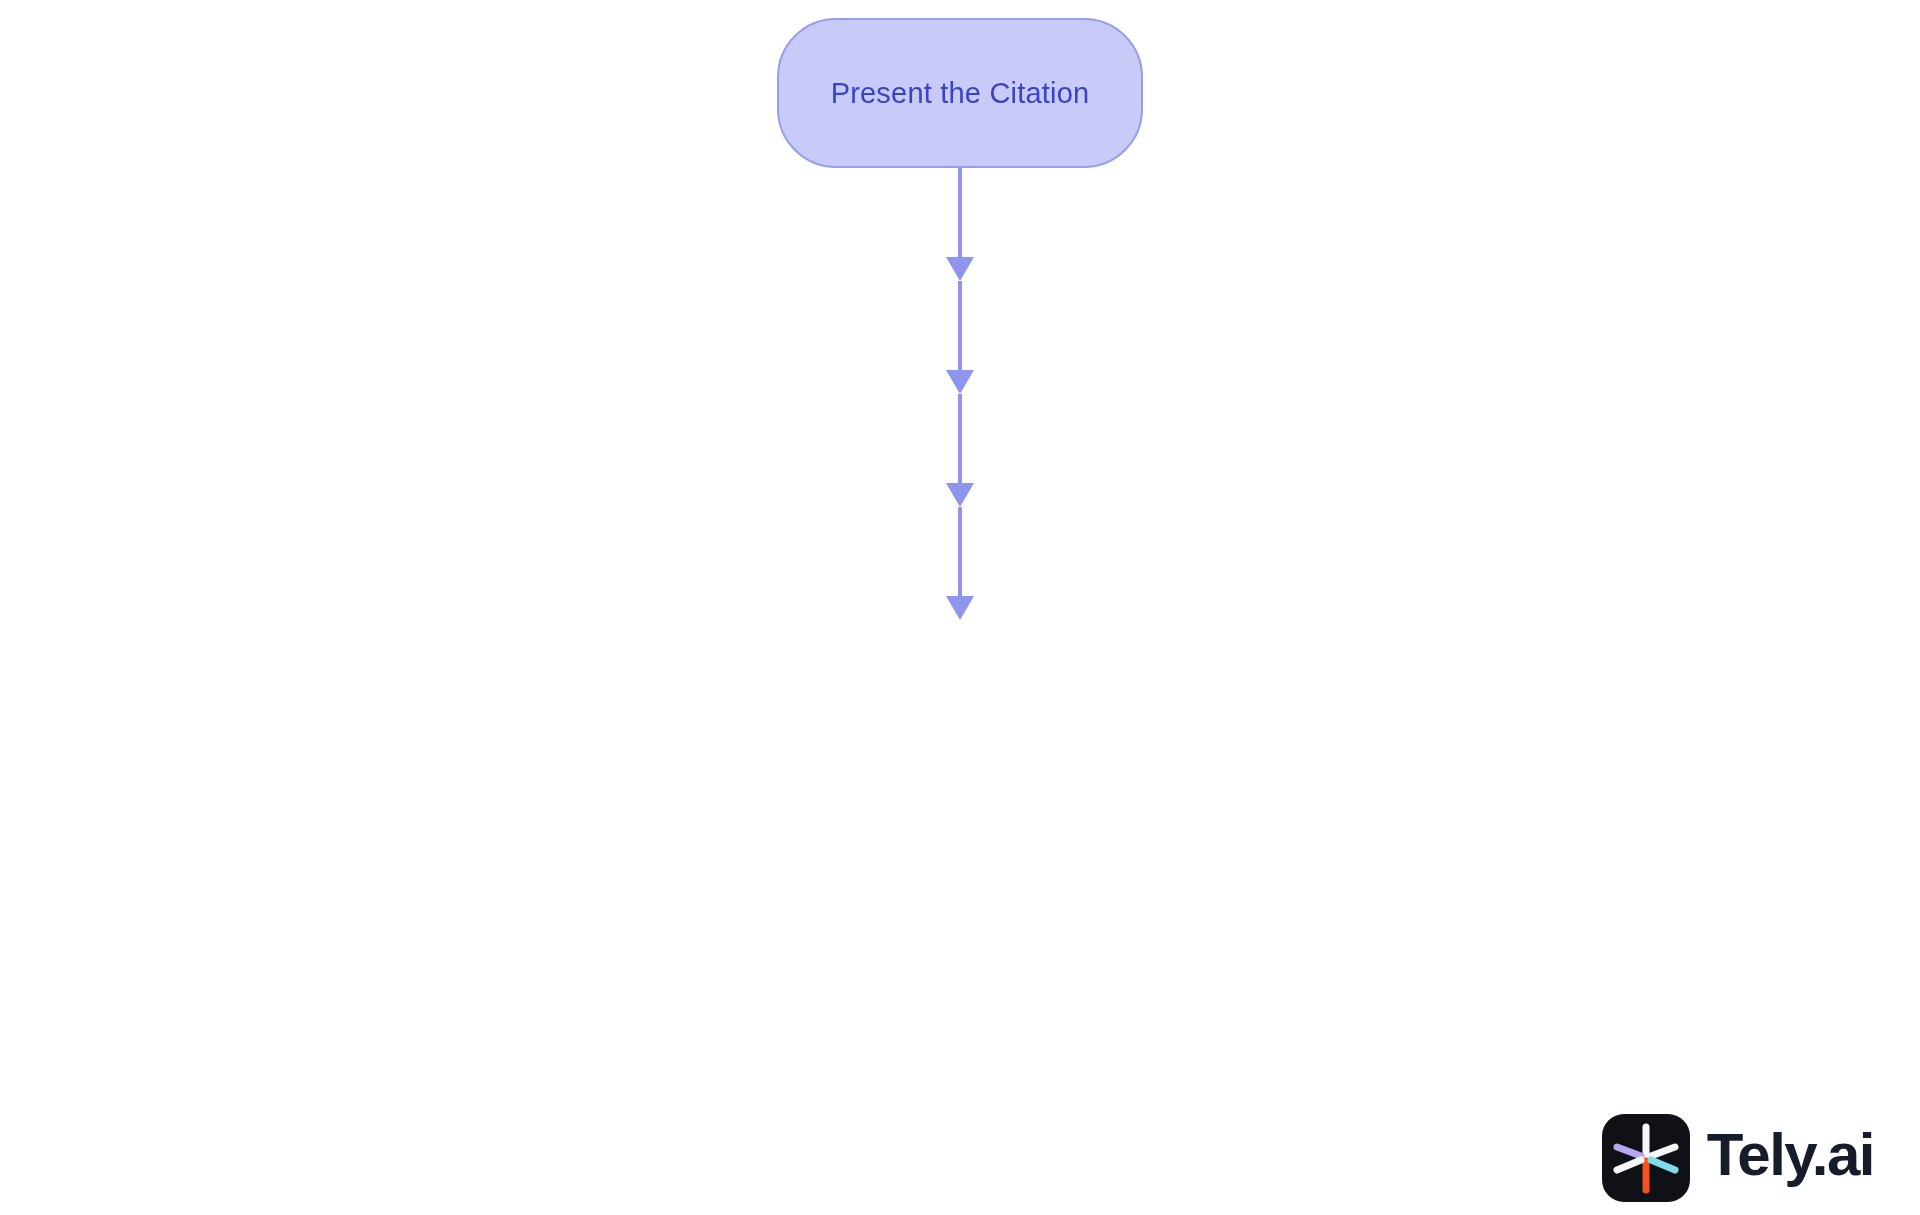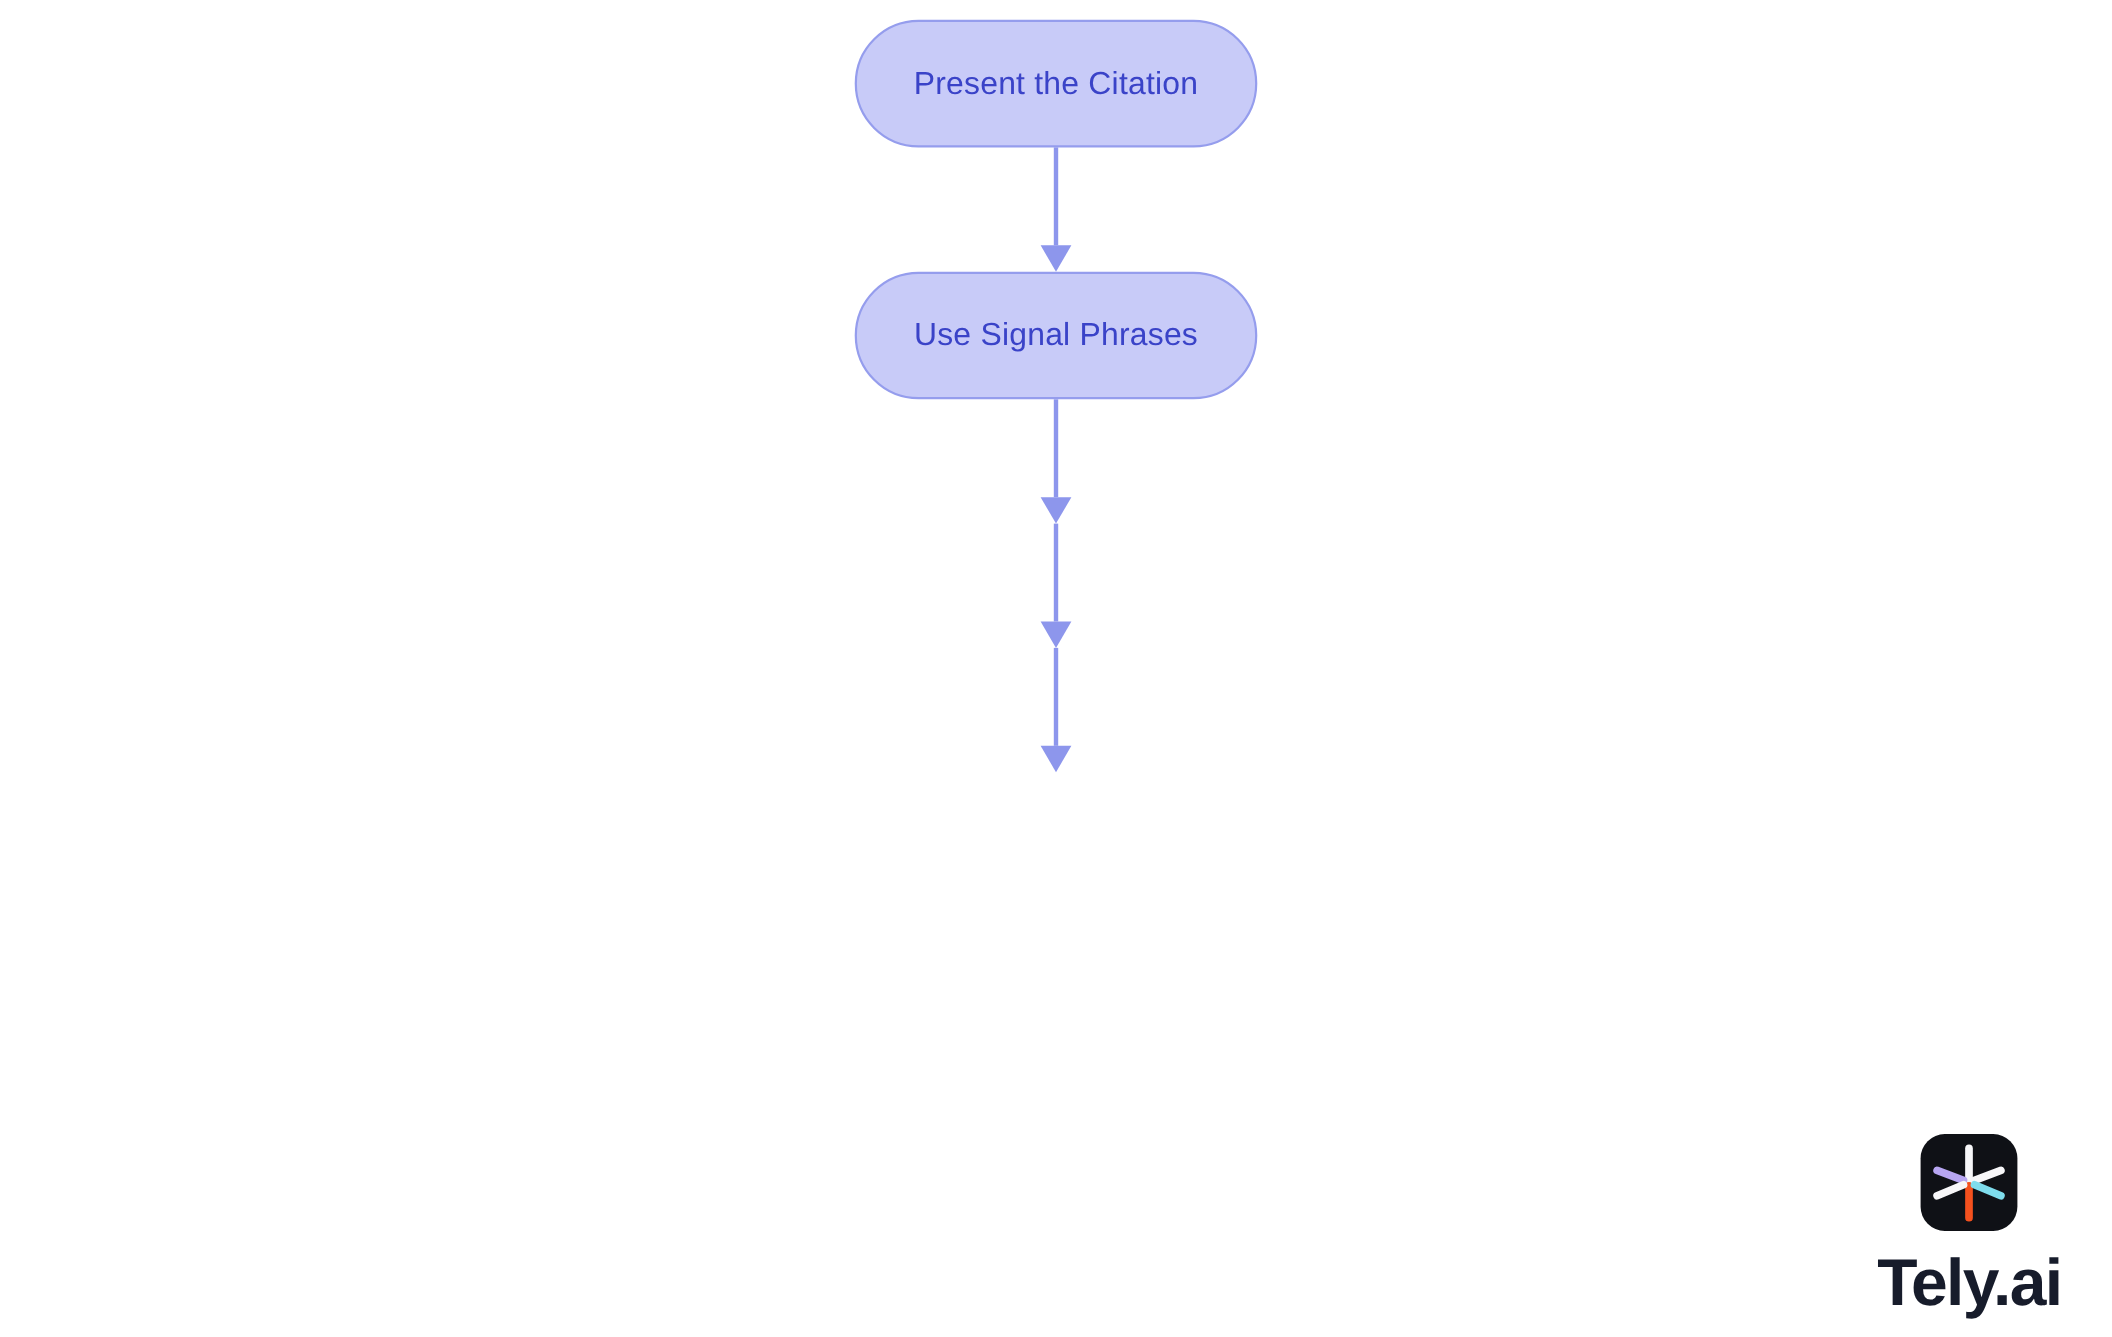--- a/index.html
+++ b/index.html
@@ -13,21 +13,21 @@
   .flow {
     position: absolute;
     left: 0;
     top: 18px;
     width: 100%;
     display: flex;
     flex-direction: column;
     align-items: center;
   }
   .node {
-    height: 116px;
+    height: 150px;
     padding: 0 52px;
     border-radius: 59px;
     background: var(--node-fill, #c8cbf8);
     border: 2px solid var(--node-border, #959ded);
     display: flex;
     align-items: center;
     justify-content: center;
     white-space: nowrap;
     color: var(--node-text, #3a43c8);
     font-size: 29px;
@@ -54,21 +54,20 @@
     border-right: 14px solid transparent;
     border-top: 24px solid var(--arrow-color, #8d96ec);
   }
   .brand {
     position: absolute;
     right: 46px;
     bottom: 13px;
     display: flex;
     align-items: center;
     gap: 17px;
-    flex-direction: column;
   }
   .brand-icon {
     width: 88px;
     height: 88px;
     border-radius: 22px;
     background: var(--logo-bg, #0f1116);
     display: flex;
     align-items: center;
     justify-content: center;
   }
@@ -88,23 +87,20 @@
 
   <div class="node">
     <span>Present the Citation</span>
   </div>
 
   <div class="connector">
     <div class="stem"></div>
     <div class="head"></div>
   </div>
 
-  <div class="node">
-    <span>Use Signal Phrases</span>
-  </div>
 
   <div class="connector">
     <div class="stem"></div>
     <div class="head"></div>
   </div>
 
 
   <div class="connector">
     <div class="stem"></div>
     <div class="head"></div>

